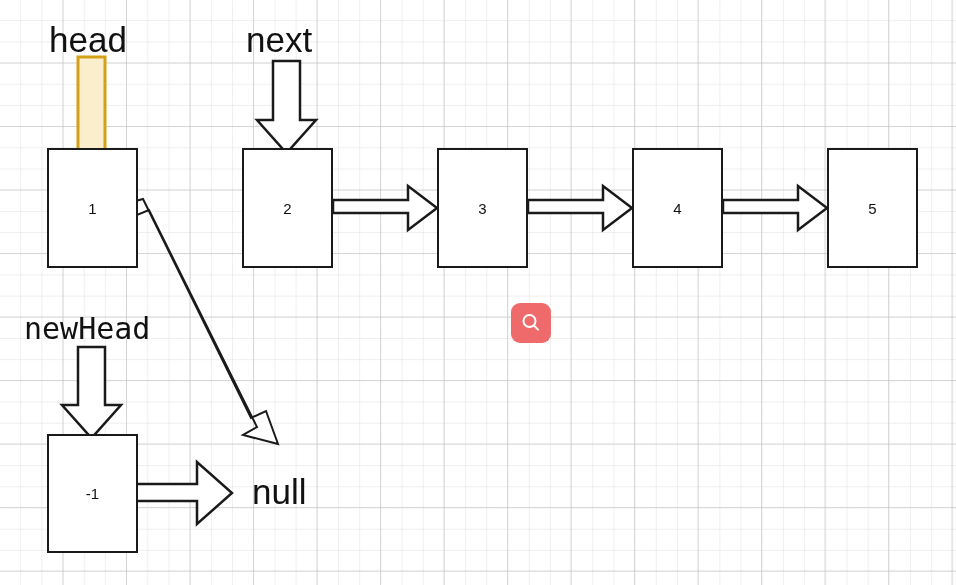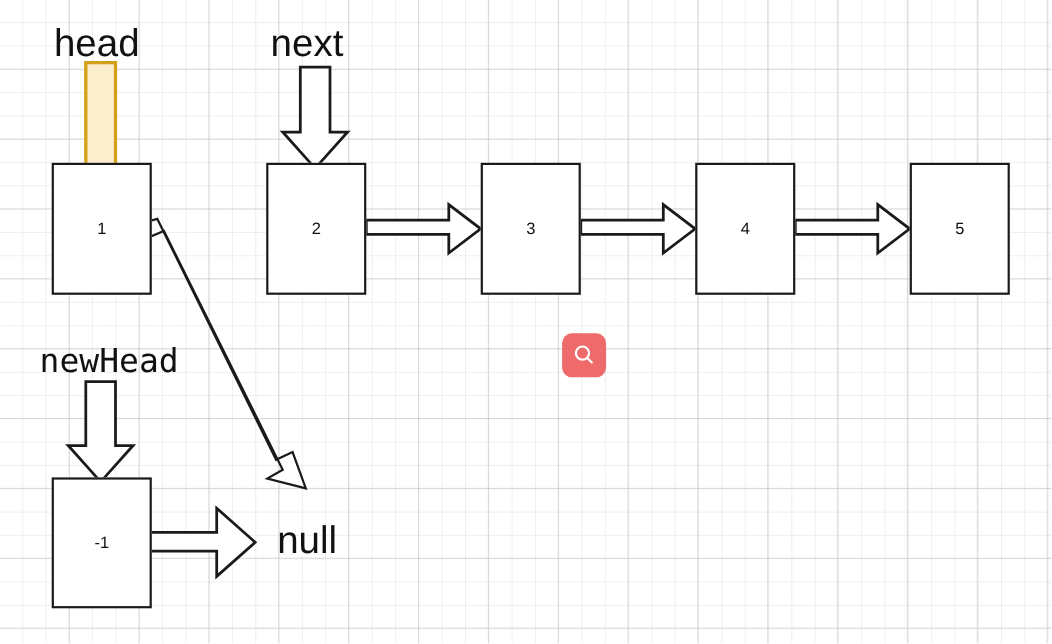--- a/index.html
+++ b/index.html
@@ -120,21 +120,21 @@
   </div>
 
   <div class="node-box" style="left:47px; top:434px; width:91px; height:119px;">
     <span class="node-value">-1</span>
   </div>
 
   <span class="label label-sans" style="left:246px; top:22px;">next</span>
 
   <span class="label label-sans" style="left:49px; top:22px;">head</span>
 
-  <span class="label label-mono" style="left:36px; top:314px;">newHead</span>
+  <span class="label label-mono" style="left:24px; top:314px;">newHead</span>
 
   <span class="label label-sans" style="left:252px; top:474px;">null</span>
 
   <div id="search-badge" style="left:511px; top:303px; background:#ef6a6a;">
     <svg width="22" height="22" viewBox="0 0 22 22">
       <circle cx="9.5" cy="9" r="6" fill="none" stroke="#ffffff" stroke-width="2"></circle>
       <line x1="13.9" y1="13.4" x2="18" y2="17.6" stroke="#ffffff" stroke-width="2" stroke-linecap="round"></line>
     </svg>
   </div>
 

